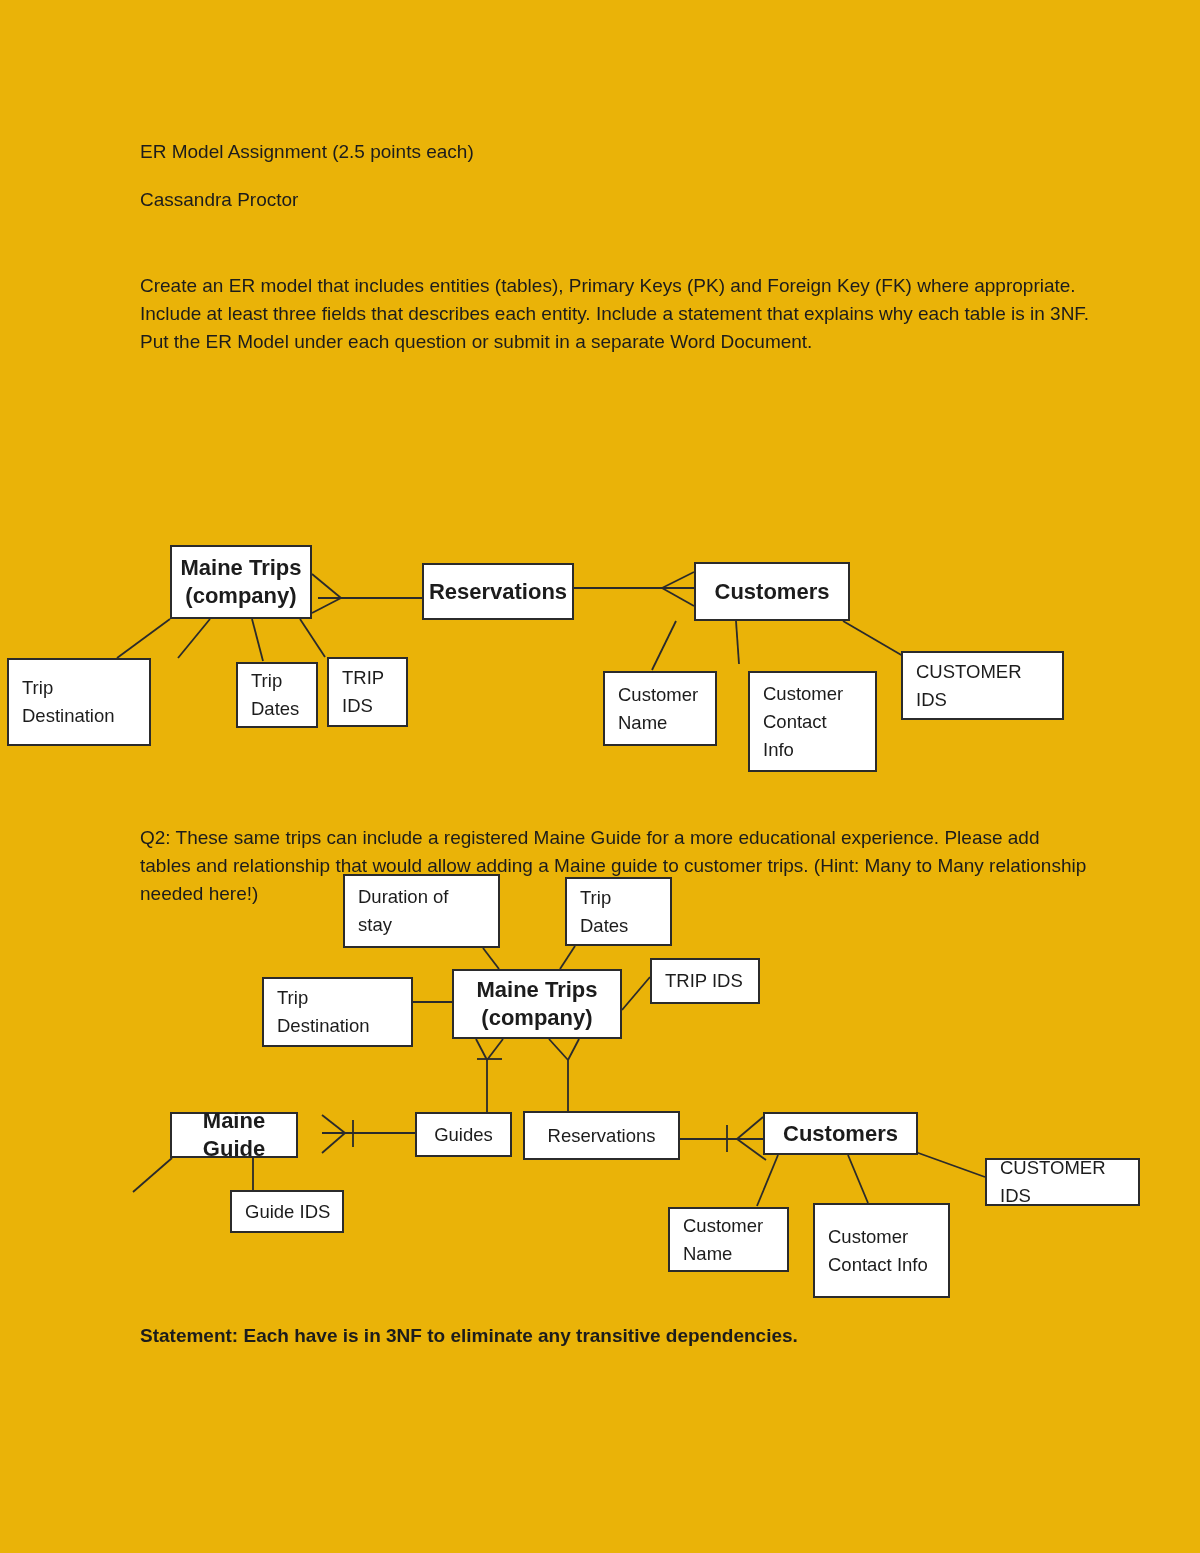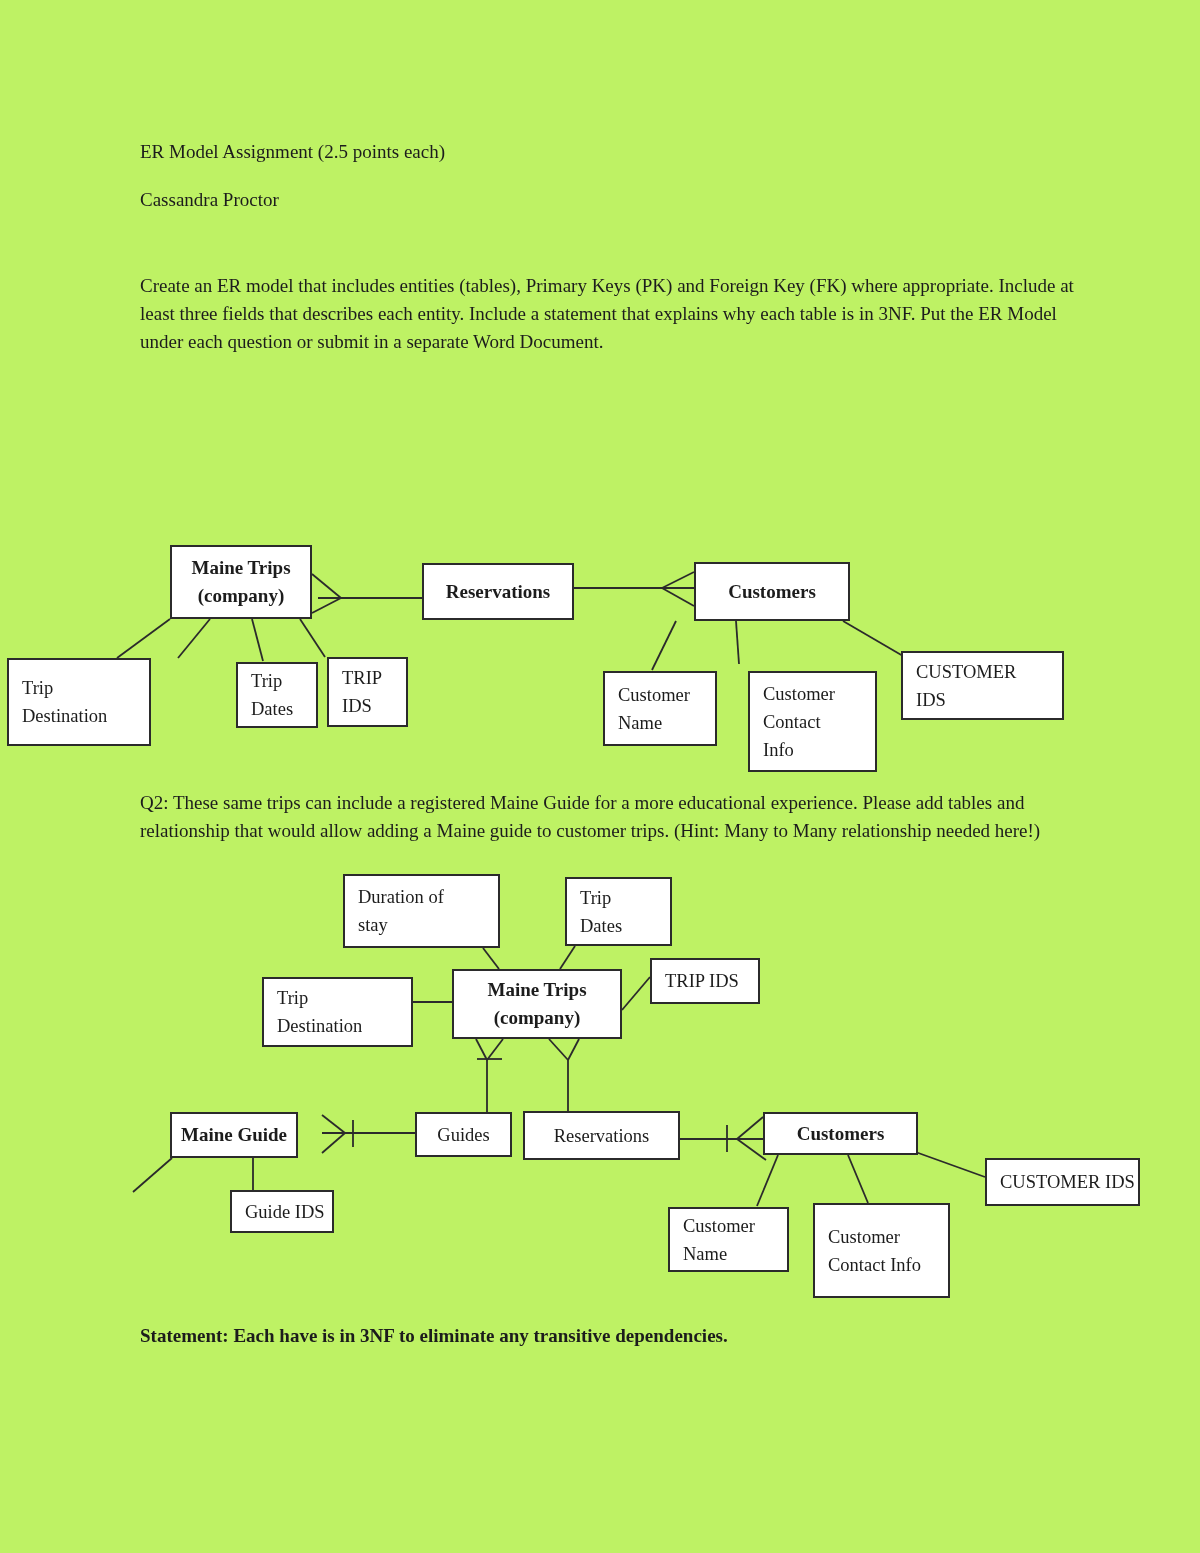--- a/index.html
+++ b/index.html
@@ -1,20 +1,20 @@
 <!DOCTYPE html>
 <html><head>
 <meta charset="utf-8">
 <style>
   html,body{margin:0;padding:0;background:#ffffff;}
   #page{
     position:relative;
     width:1200px;height:1553px;
-    background:#bef264;
-    font-family:Liberation Serif, serif;
+    background:#eab308;
+    font-family:Liberation Sans, sans-serif;
     color:#1c1c1c;
     overflow:hidden;
   }
   .txt{
     position:absolute;
     left:140px;
     width:950px;
     font-size:19px;
     line-height:28px;
     white-space:pre-line;
@@ -32,21 +32,21 @@
     align-items:center;
     white-space:pre-line;
     font-size:18.5px;
     line-height:28px;
     color:#1c1c1c;
   }
   .ent{
     font-weight:bold;
     justify-content:center;
     text-align:center;
-    font-size:19px;
+    font-size:22px;
   }
   .rel{
     justify-content:center;
     text-align:center;
   }
   .attr{
     justify-content:flex-start;
     text-align:left;
     padding-left:13px;
   }
@@ -103,21 +103,21 @@
     <line x1="737" y1="1139" x2="766" y2="1160"></line>
 
     <line x1="778" y1="1155" x2="757" y2="1206"></line>
     <line x1="848" y1="1155" x2="868" y2="1203"></line>
     <line x1="910" y1="1150" x2="985" y2="1177"></line>
   </svg>
 
   <div class="txt" style="top:138px">ER Model Assignment (2.5 points each)</div>
   <div class="txt" style="top:186px">Cassandra Proctor</div>
   <div class="txt" style="top:272px">Create an ER model that includes entities (tables), Primary Keys (PK) and Foreign Key (FK) where appropriate. Include at least three fields that describes each entity. Include a statement that explains why each table is in 3NF. Put the ER Model under each question or submit in a separate Word Document.</div>
-  <div class="txt" style="top:789px">Q2: These same trips can include a registered Maine Guide for a more educational experience. Please add tables and relationship that would allow adding a Maine guide to customer trips. (Hint: Many to Many relationship needed here!)</div>
+  <div class="txt" style="top:824px">Q2: These same trips can include a registered Maine Guide for a more educational experience. Please add tables and relationship that would allow adding a Maine guide to customer trips. (Hint: Many to Many relationship needed here!)</div>
   <div class="txt bold" style="top:1322px">Statement: Each have is in 3NF to eliminate any transitive dependencies.</div>
 
   <div class="box ent" style="left:170px;top:545px;width:142px;height:74px">Maine Trips
 (company)</div>
   <div class="box ent" style="left:422px;top:563px;width:152px;height:57px">Reservations</div>
   <div class="box ent" style="left:694px;top:562px;width:156px;height:59px">Customers</div>
   <div class="box attr" style="left:7px;top:658px;width:144px;height:88px">Trip
 Destination</div>
   <div class="box attr" style="left:236px;top:662px;width:82px;height:66px">Trip
 Dates</div>
@@ -138,19 +138,19 @@
   <div class="box attr" style="left:262px;top:977px;width:151px;height:70px">Trip
 Destination</div>
   <div class="box ent" style="left:452px;top:969px;width:170px;height:70px">Maine Trips
 (company)</div>
   <div class="box attr" style="left:650px;top:958px;width:110px;height:46px">TRIP IDS</div>
   <div class="box ent" style="left:170px;top:1112px;width:128px;height:46px">Maine Guide</div>
   <div class="box rel" style="left:415px;top:1112px;width:97px;height:45px">Guides</div>
   <div class="box rel" style="left:523px;top:1111px;width:157px;height:49px">Reservations</div>
   <div class="box ent" style="left:763px;top:1112px;width:155px;height:43px">Customers</div>
   <div class="box attr" style="left:985px;top:1158px;width:155px;height:48px">CUSTOMER IDS</div>
-  <div class="box attr" style="left:230px;top:1190px;width:104px;height:43px">Guide IDS</div>
+  <div class="box attr" style="left:230px;top:1190px;width:114px;height:43px">Guide IDS</div>
   <div class="box attr" style="left:668px;top:1207px;width:121px;height:65px">Customer
 Name</div>
   <div class="box attr" style="left:813px;top:1203px;width:137px;height:95px">Customer
 Contact Info</div>
 
 </div>
 
 </body></html>

